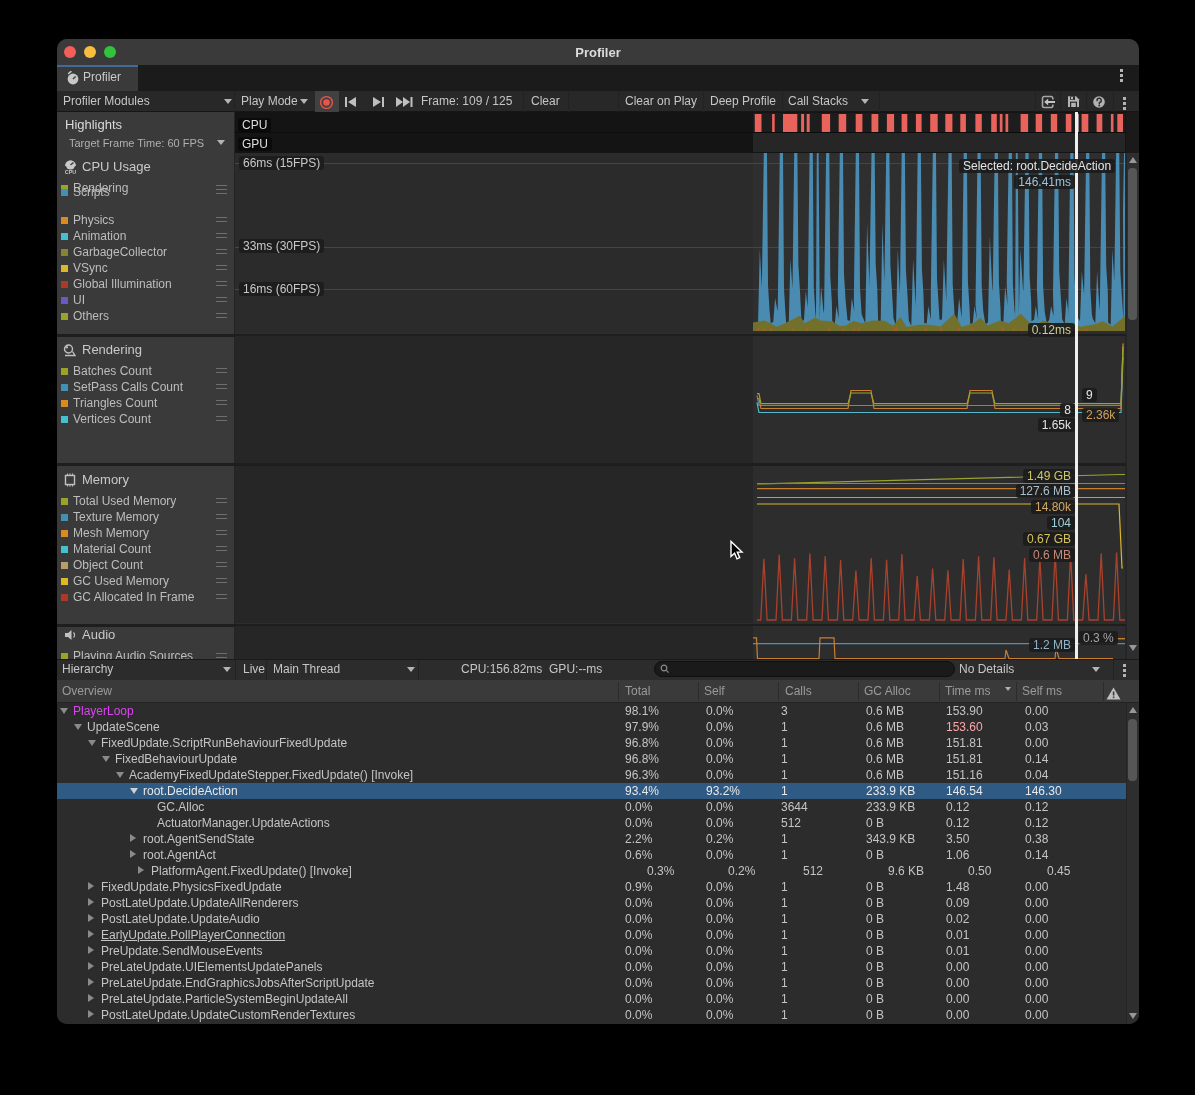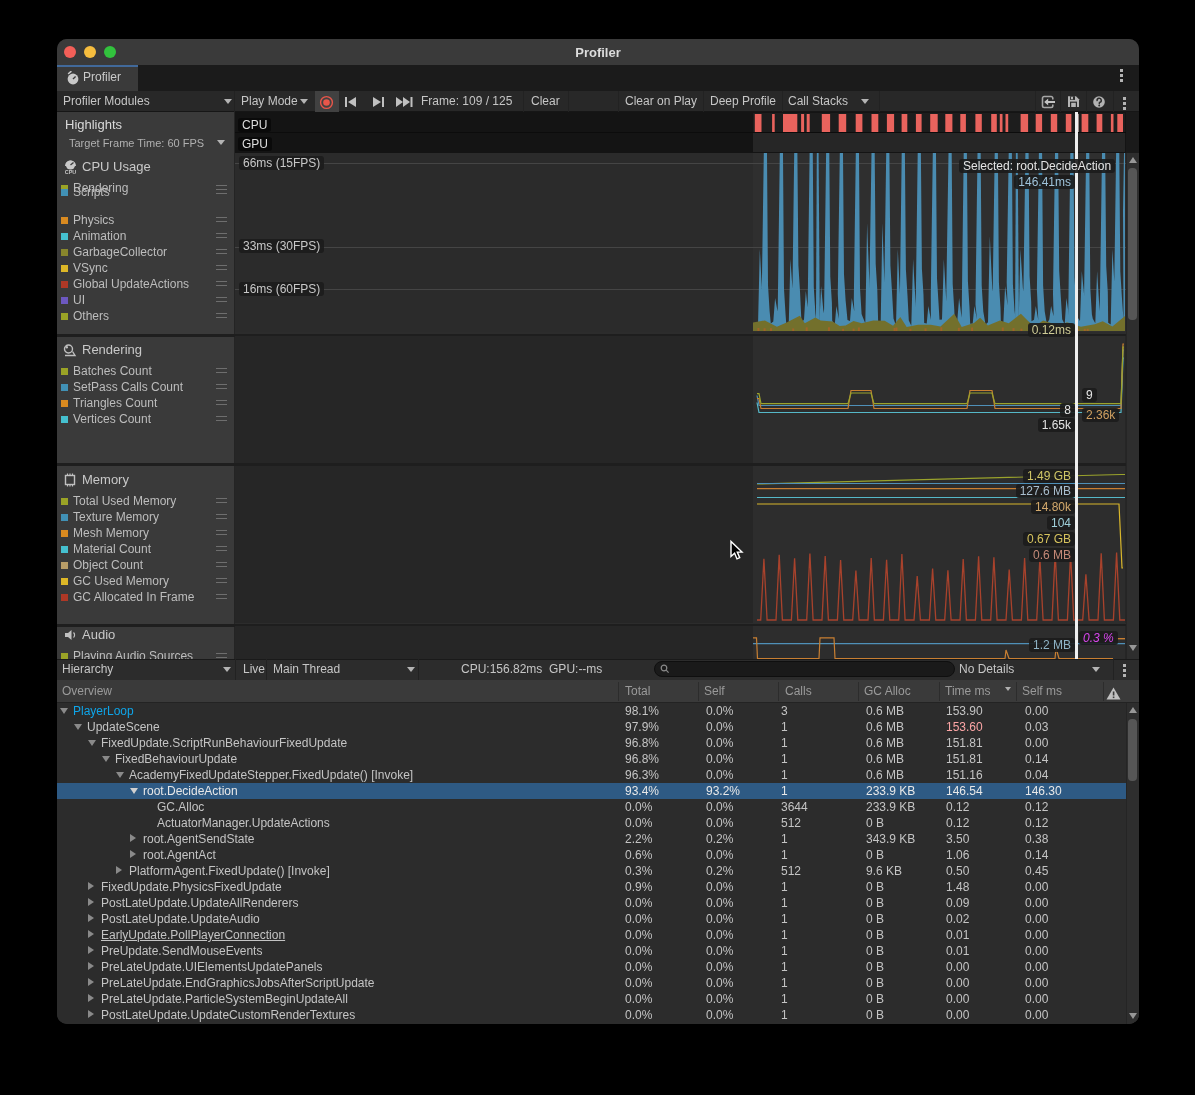--- a/index.html
+++ b/index.html
@@ -163,21 +163,21 @@
       <div class="legrow" style="top:221px;">
 <div class="legsq" style="background:#dcb727;"></div>
 <div class="legtx">VSync</div>
 <div class="leghandle">
           <div></div>
           <div></div>
         </div>
       </div>
       <div class="legrow" style="top:237px;">
 <div class="legsq" style="background:#ae3826;"></div>
-<div class="legtx">Global UpdateActions</div>
+<div class="legtx">Global Illumination</div>
 <div class="leghandle">
           <div></div>
           <div></div>
         </div>
       </div>
       <div class="legrow" style="top:253px;">
 <div class="legsq" style="background:#6c58c0;"></div>
 <div class="legtx">UI</div>
 <div class="leghandle">
           <div></div>
@@ -413,21 +413,21 @@
 <div class="chip" style="right:64px;top:364px;color:#e4e4e4;">8</div>
 <div class="chip" style="left:1025px;top:369px;color:#d0a060;">2.36k</div>
 <div class="chip" style="right:64px;top:379px;color:#e4e4e4;">1.65k</div>
 <div class="chip" style="right:64px;top:430px;color:#cfc667;">1.49 GB</div>
 <div class="chip" style="right:64px;top:445px;color:#a9bfcf;">127.6 MB</div>
 <div class="chip" style="right:64px;top:461px;color:#d3a96c;">14.80k</div>
 <div class="chip" style="right:64px;top:477px;color:#9fd0da;">104</div>
 <div class="chip" style="right:64px;top:493px;color:#d6c35e;">0.67 GB</div>
 <div class="chip" style="right:64px;top:509px;color:#c58a78;">0.6 MB</div>
 <div class="chip" style="right:64px;top:599px;color:#8fb3c5;">1.2 MB</div>
-<div class="chip" style="left:1022px;top:592px;color:#d946ef;font-style:italic;">0.3 %</div>
+<div class="chip" style="left:1022px;top:592px;color:#a3a3a3;">0.3 %</div>
 
 <div class="abs" style="left:1069px;top:73px;width:13px;height:41px;background:#1a1a1a;"></div>
 <div class="abs" style="left:1069px;top:114px;width:13px;height:506px;background:#2e2e2e;border-left:1px solid #252525;"></div>
 <div class="abs" style="left:1072px;top:118px;width:0;height:0;border-left:4px solid transparent;border-right:4px solid transparent;border-bottom:6px solid #989898;"></div>
 <div class="abs" style="left:1071px;top:129px;width:9px;height:152px;background:#565656;border-radius:4px;"></div>
 <div class="abs" style="left:1072px;top:606px;width:0;height:0;border-left:4px solid transparent;border-right:4px solid transparent;border-top:6px solid #989898;"></div>
 
 <div class="abs" style="left:0;top:620px;width:1082px;height:21px;background:#2c2c2c;border-top:1px solid #1a1a1a;"></div>
 <div class="tbtext" style="left:5px;top:620px;">Hierarchy</div>
 <div class="ddarr" style="left:166px;top:628px;"></div>
@@ -464,21 +464,21 @@
       <div class="sep" style="left:1046px;top:643px;width:1px;height:19px;background:#2c2c2c;"></div>
 <div class="abs" style="left:948px;top:648px;width:0;height:0;border-left:3.5px solid transparent;border-right:3.5px solid transparent;border-top:4.5px solid #b0b0b0;"></div>
 <svg class="abs" style="left:1049px;top:648px;" width="15" height="13" viewBox="0 0 15 13">
  <path d="M7.5,0.5 L14.5,12.5 L0.5,12.5 Z" fill="#c0c0c0"></path>
  <rect x="6.8" y="4.5" width="1.6" height="4" fill="#3a3a3a"></rect>
  <rect x="6.8" y="9.5" width="1.6" height="1.6" fill="#3a3a3a"></rect>
 </svg>
 <div class="abs" style="left:0;top:664px;width:1082px;height:321px;background:#2c2c2c;"></div>
       <div class="row" style="top:664px;">
         <div class="arr" style="left:3px;border-top-color:#8a8a8a;"></div>
-        <div class="cell" style="left:16px;color:#0ea5e9;text-align:right;">PlayerLoop</div>
+        <div class="cell" style="left:16px;color:#d946ef;text-align:right;">PlayerLoop</div>
         <div class="cell" style="left:568px;color:#c4c4c4;">98.1%</div>
         <div class="cell" style="left:649px;color:#c4c4c4;">0.0%</div>
         <div class="cell" style="left:724px;color:#c4c4c4;">3</div>
         <div class="cell" style="left:809px;color:#c4c4c4;">0.6 MB</div>
         <div class="cell" style="left:889px;color:#c4c4c4;">153.90</div>
         <div class="cell" style="left:968px;color:#c4c4c4;">0.00</div>
       </div>
       <div class="row" style="top:680px;">
         <div class="arr" style="left:17px;border-top-color:#8a8a8a;"></div>
         <div class="cell" style="left:30px;color:#c4c4c4;">UpdateScene</div>
@@ -560,21 +560,21 @@
       <div class="row" style="top:808px;">
         <div class="arrc" style="left:73px;"></div>
         <div class="cell" style="left:86px;color:#c4c4c4;">root.AgentAct</div>
         <div class="cell" style="left:568px;color:#c4c4c4;">0.6%</div>
         <div class="cell" style="left:649px;color:#c4c4c4;">0.0%</div>
         <div class="cell" style="left:724px;color:#c4c4c4;">1</div>
         <div class="cell" style="left:809px;color:#c4c4c4;">0 B</div>
         <div class="cell" style="left:889px;color:#c4c4c4;">1.06</div>
         <div class="cell" style="left:968px;color:#c4c4c4;">0.14</div>
       </div>
-      <div class="row" style="top:824px;">
+      <div class="row" style="top:824px;margin-left:22px;">
         <div class="arrc" style="left:59px;"></div>
         <div class="cell" style="left:72px;color:#c4c4c4;">PlatformAgent.FixedUpdate() [Invoke]</div>
         <div class="cell" style="left:568px;color:#c4c4c4;">0.3%</div>
         <div class="cell" style="left:649px;color:#c4c4c4;">0.2%</div>
         <div class="cell" style="left:724px;color:#c4c4c4;">512</div>
         <div class="cell" style="left:809px;color:#c4c4c4;">9.6 KB</div>
         <div class="cell" style="left:889px;color:#c4c4c4;">0.50</div>
         <div class="cell" style="left:968px;color:#c4c4c4;">0.45</div>
       </div>
       <div class="row" style="top:840px;">

